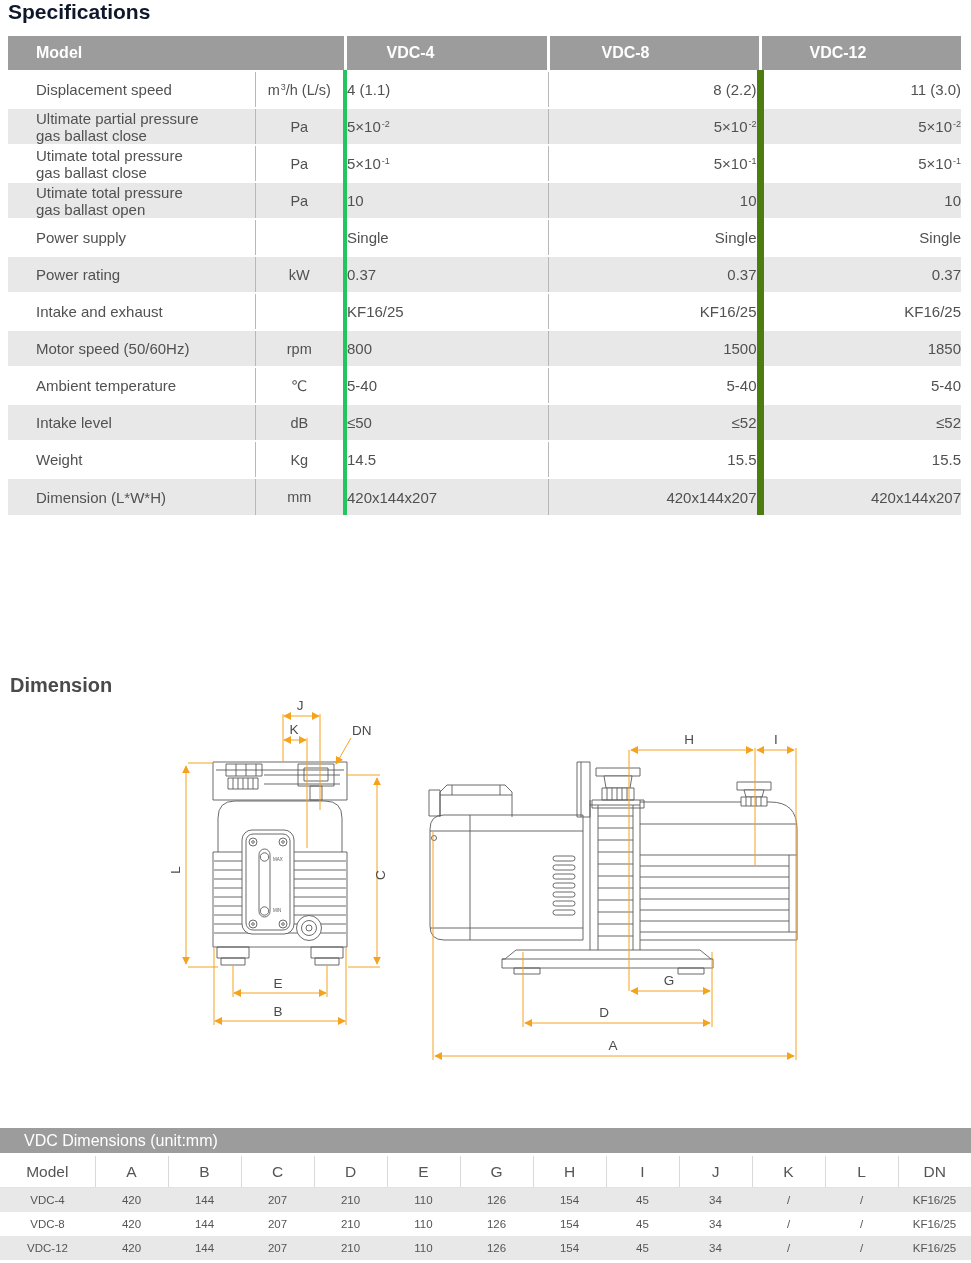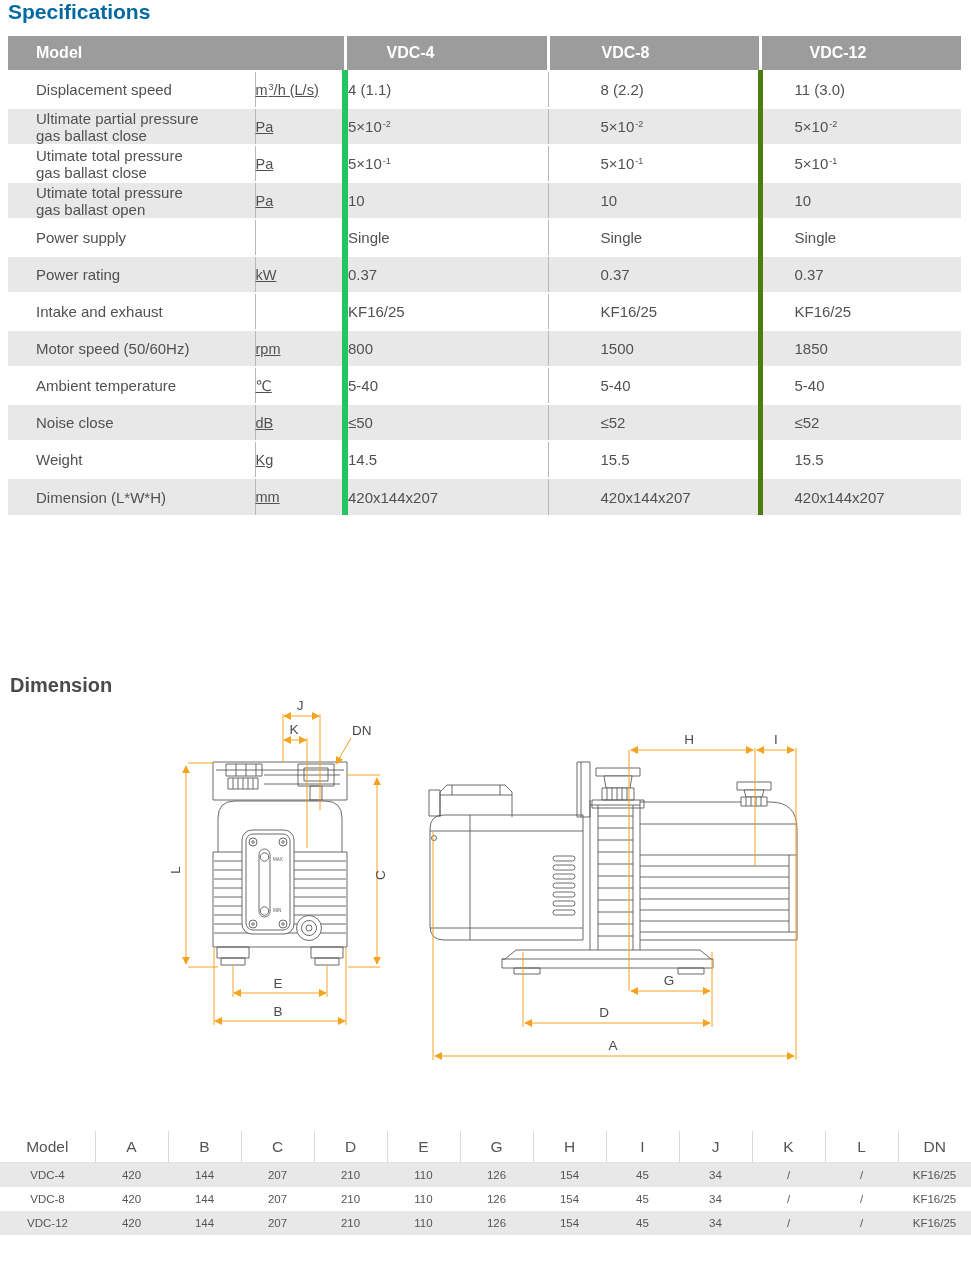--- a/index.html
+++ b/index.html
@@ -1,38 +1,38 @@
 <!DOCTYPE html>
 <html><head>
 <meta charset="utf-8">
 <style>
   html,body{margin:0;padding:0;background:#fff;}
   body{font-family:"Liberation Sans","DejaVu Sans",sans-serif;color:#4d4d4d;}
   #page{position:relative;width:971px;height:1263px;background:#fff;overflow:hidden;}
 
-  .h1{position:absolute;left:8px;top:0;font-size:21px;font-weight:bold;color:#0369a1;margin:0;}
+  .h1{position:absolute;left:8px;top:0;font-size:21px;font-weight:bold;color:#0f172a;margin:0;}
   .h2{position:absolute;left:10px;top:674px;font-size:20px;font-weight:bold;color:#4a4a4a;margin:0;text-align:right;}
 
   
   .spec{position:absolute;left:8px;top:36px;width:953px;border-collapse:collapse;table-layout:fixed;}
   .spec th,.spec td{padding:0;vertical-align:middle;}
   .spec thead th{background:#9c9c9c;color:#fff;font-size:16px;font-weight:bold;height:34px;text-align:left;}
   .spec thead th.m{padding-left:28px;}
   .spec thead th.v{border-left:3px solid #fff;}
   .spec thead th.v1{padding-left:40px;}
   .spec thead th.v2{padding-left:52px;}
   .spec thead th.v3{padding-left:48px;}
   .spec tbody tr{height:37px;border-top:2px solid #fff;}
   .spec tbody tr:nth-child(even){background:#e8e8e8;}
   .spec td{font-size:15px;color:#515151;}
   .spec td.lab{padding-left:28px;line-height:17px;border-right:1px solid #b8b8b8;}
-  .spec td.unit{text-align:left;font-size:14.5px;border-right:6px solid #22c55e;text-decoration:underline;}
+  .spec td.unit{text-align:center;font-size:14.5px;border-right:4px solid #22c55e;}
   .spec td.c1{border-right:1px solid #b8b8b8;}
-  .spec td.c2{padding-left:52px;border-right:5px solid #4d7c0f;}
-  .spec td.c3{padding-left:32px;}
+  .spec td.c2{padding-left:52px;border-right:7px solid #4d7c0f;text-align:right;}
+  .spec td.c3{padding-left:32px;text-align:right;}
   .sup{font-size:9px;vertical-align:5px;margin-left:1px;}
 
   
   .draw{position:absolute;}
   .draw line,.draw path,.draw rect,.draw circle,.draw polyline{vector-effect:non-scaling-stroke;}
   .ink{stroke:#5a5a5a;stroke-width:0.9;fill:none;}
   .inkf{stroke:#5a5a5a;stroke-width:0.9;fill:#fff;}
   .dim{stroke:#F5A21F;stroke-width:1;fill:none;}
   .dlab{fill:#4a4a4a;font-size:13.5px;font-family:"Liberation Sans",sans-serif;}
   .tiny{fill:#5a5a5a;font-size:4.5px;font-family:"Liberation Sans",sans-serif;}
@@ -128,21 +128,21 @@
           <td class="c3">1850</td>
         </tr>
         <tr>
           <td class="lab">Ambient temperature</td>
           <td class="unit">℃</td>
           <td class="c1">5-40</td>
           <td class="c2">5-40</td>
           <td class="c3">5-40</td>
         </tr>
         <tr>
-          <td class="lab">Noise close</td>
+          <td class="lab">Intake level</td>
           <td class="unit">dB</td>
           <td class="c1">≤50</td>
           <td class="c2">≤52</td>
           <td class="c3">≤52</td>
         </tr>
         <tr>
           <td class="lab">Weight</td>
           <td class="unit">Kg</td>
           <td class="c1">14.5</td>
           <td class="c2">15.5</td>
@@ -382,20 +382,21 @@
       <text class="dlab" x="604" y="1017" text-anchor="middle">D</text>
 
       <line class="dim" x1="435" y1="1056" x2="794" y2="1056" marker-start="url(#ar2)" marker-end="url(#ar2)"></line>
       <line class="dim" x1="433" y1="832" x2="433" y2="1060"></line>
       <line class="dim" x1="796" y1="748" x2="796" y2="1060"></line>
       <text class="dlab" x="613" y="1050" text-anchor="middle">A</text>
     </g>
   </svg>
 
   <div id="dims">
+    <div class="dims-title">VDC Dimensions (unit:mm)</div>
     <table class="dims">
       <colgroup>
           <col style="width:95px">
           <col span="11" style="width:73px">
           <col style="width:73px">
         </colgroup>
       <thead>
           <tr>
             <th>Model</th>
             <th>A</th>

